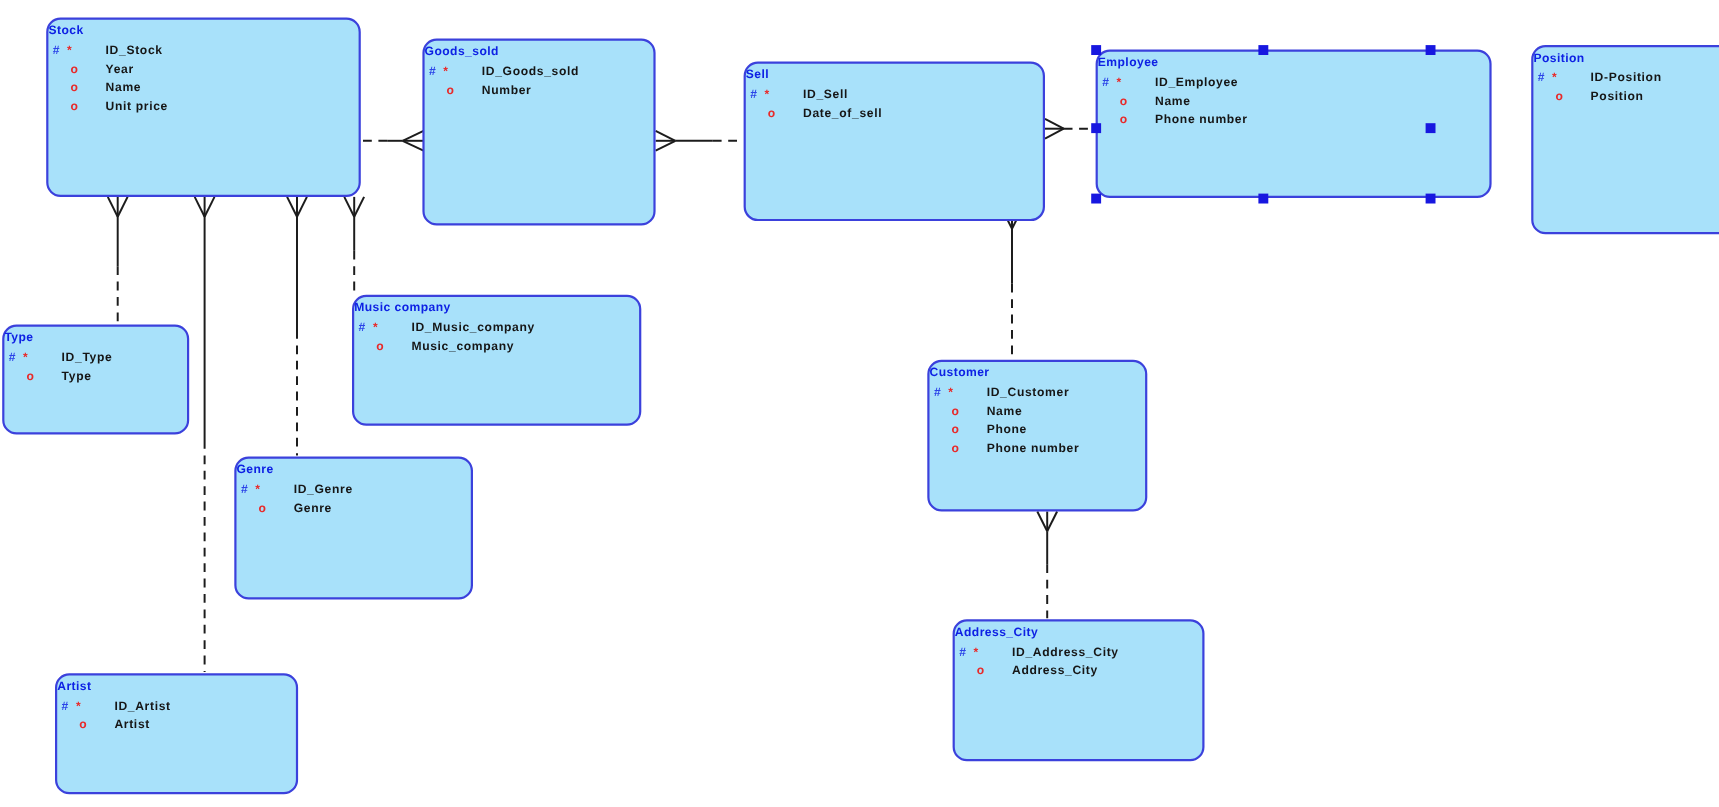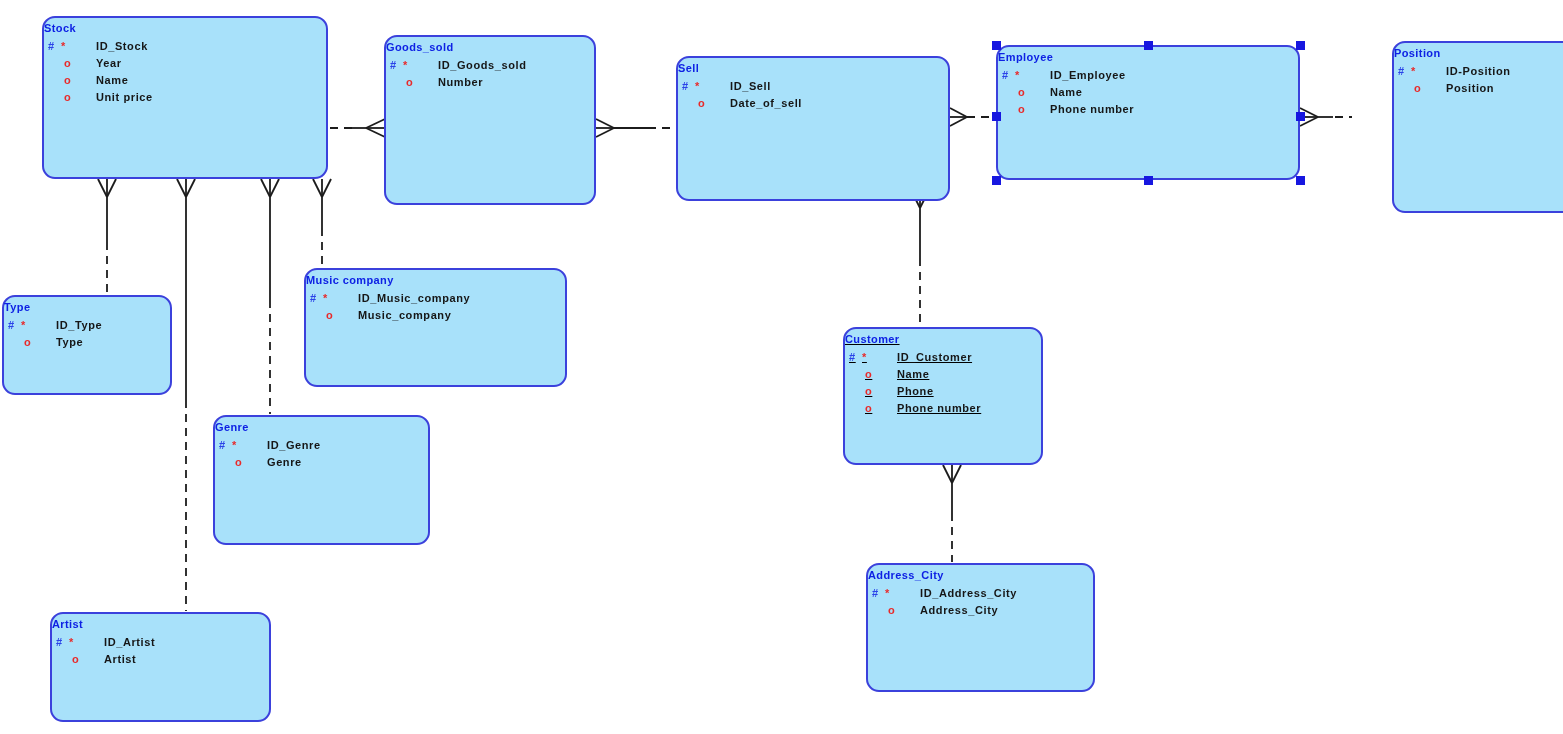--- a/index.html
+++ b/index.html
@@ -187,21 +187,21 @@
             <span class="mk-star">*</span>
             <span class="lbl">ID_Sell</span>
           </div>
           <div class="row">
             <span class="mk-hash"></span>
             <span class="mk-star opt">o</span>
             <span class="lbl">Date_of_sell</span>
           </div>
         </div>
   </div>
-      <div class="entity" style="left: 996px; top: 45px; width: 304px; height: 135px;">
+      <div class="entity" style="left: 996px; top: 45px; width: 360px; height: 135px;">
     <div class="title">Employee</div>
     <div class="attrs">
           <div class="row">
             <span class="mk-hash">#</span>
             <span class="mk-star">*</span>
             <span class="lbl">ID_Employee</span>
           </div>
           <div class="row">
             <span class="mk-hash"></span>
             <span class="mk-star opt">o</span>
@@ -245,21 +245,21 @@
             <span class="mk-star">*</span>
             <span class="lbl">ID_Type</span>
           </div>
           <div class="row">
             <span class="mk-hash"></span>
             <span class="mk-star opt">o</span>
             <span class="lbl">Type</span>
           </div>
         </div>
   </div>
-      <div class="entity" style="left: 304px; top: 268px; width: 263px; height: 119px;">
+      <div class="entity" style="left: 320px; top: 268px; width: 263px; height: 119px;">
     <div class="title">Music company</div>
     <div class="attrs">
           <div class="row">
             <span class="mk-hash">#</span>
             <span class="mk-star">*</span>
             <span class="lbl">ID_Music_company</span>
           </div>
           <div class="row">
             <span class="mk-hash"></span>
             <span class="mk-star opt">o</span>
@@ -290,21 +290,21 @@
             <span class="mk-star">*</span>
             <span class="lbl">ID_Artist</span>
           </div>
           <div class="row">
             <span class="mk-hash"></span>
             <span class="mk-star opt">o</span>
             <span class="lbl">Artist</span>
           </div>
         </div>
   </div>
-      <div class="entity" style="left: 843px; top: 327px; width: 200px; height: 138px; text-decoration: underline;">
+      <div class="entity" style="left: 843px; top: 327px; width: 200px; height: 138px;">
     <div class="title">Customer</div>
     <div class="attrs">
           <div class="row">
             <span class="mk-hash">#</span>
             <span class="mk-star">*</span>
             <span class="lbl">ID_Customer</span>
           </div>
           <div class="row">
             <span class="mk-hash"></span>
             <span class="mk-star opt">o</span>

